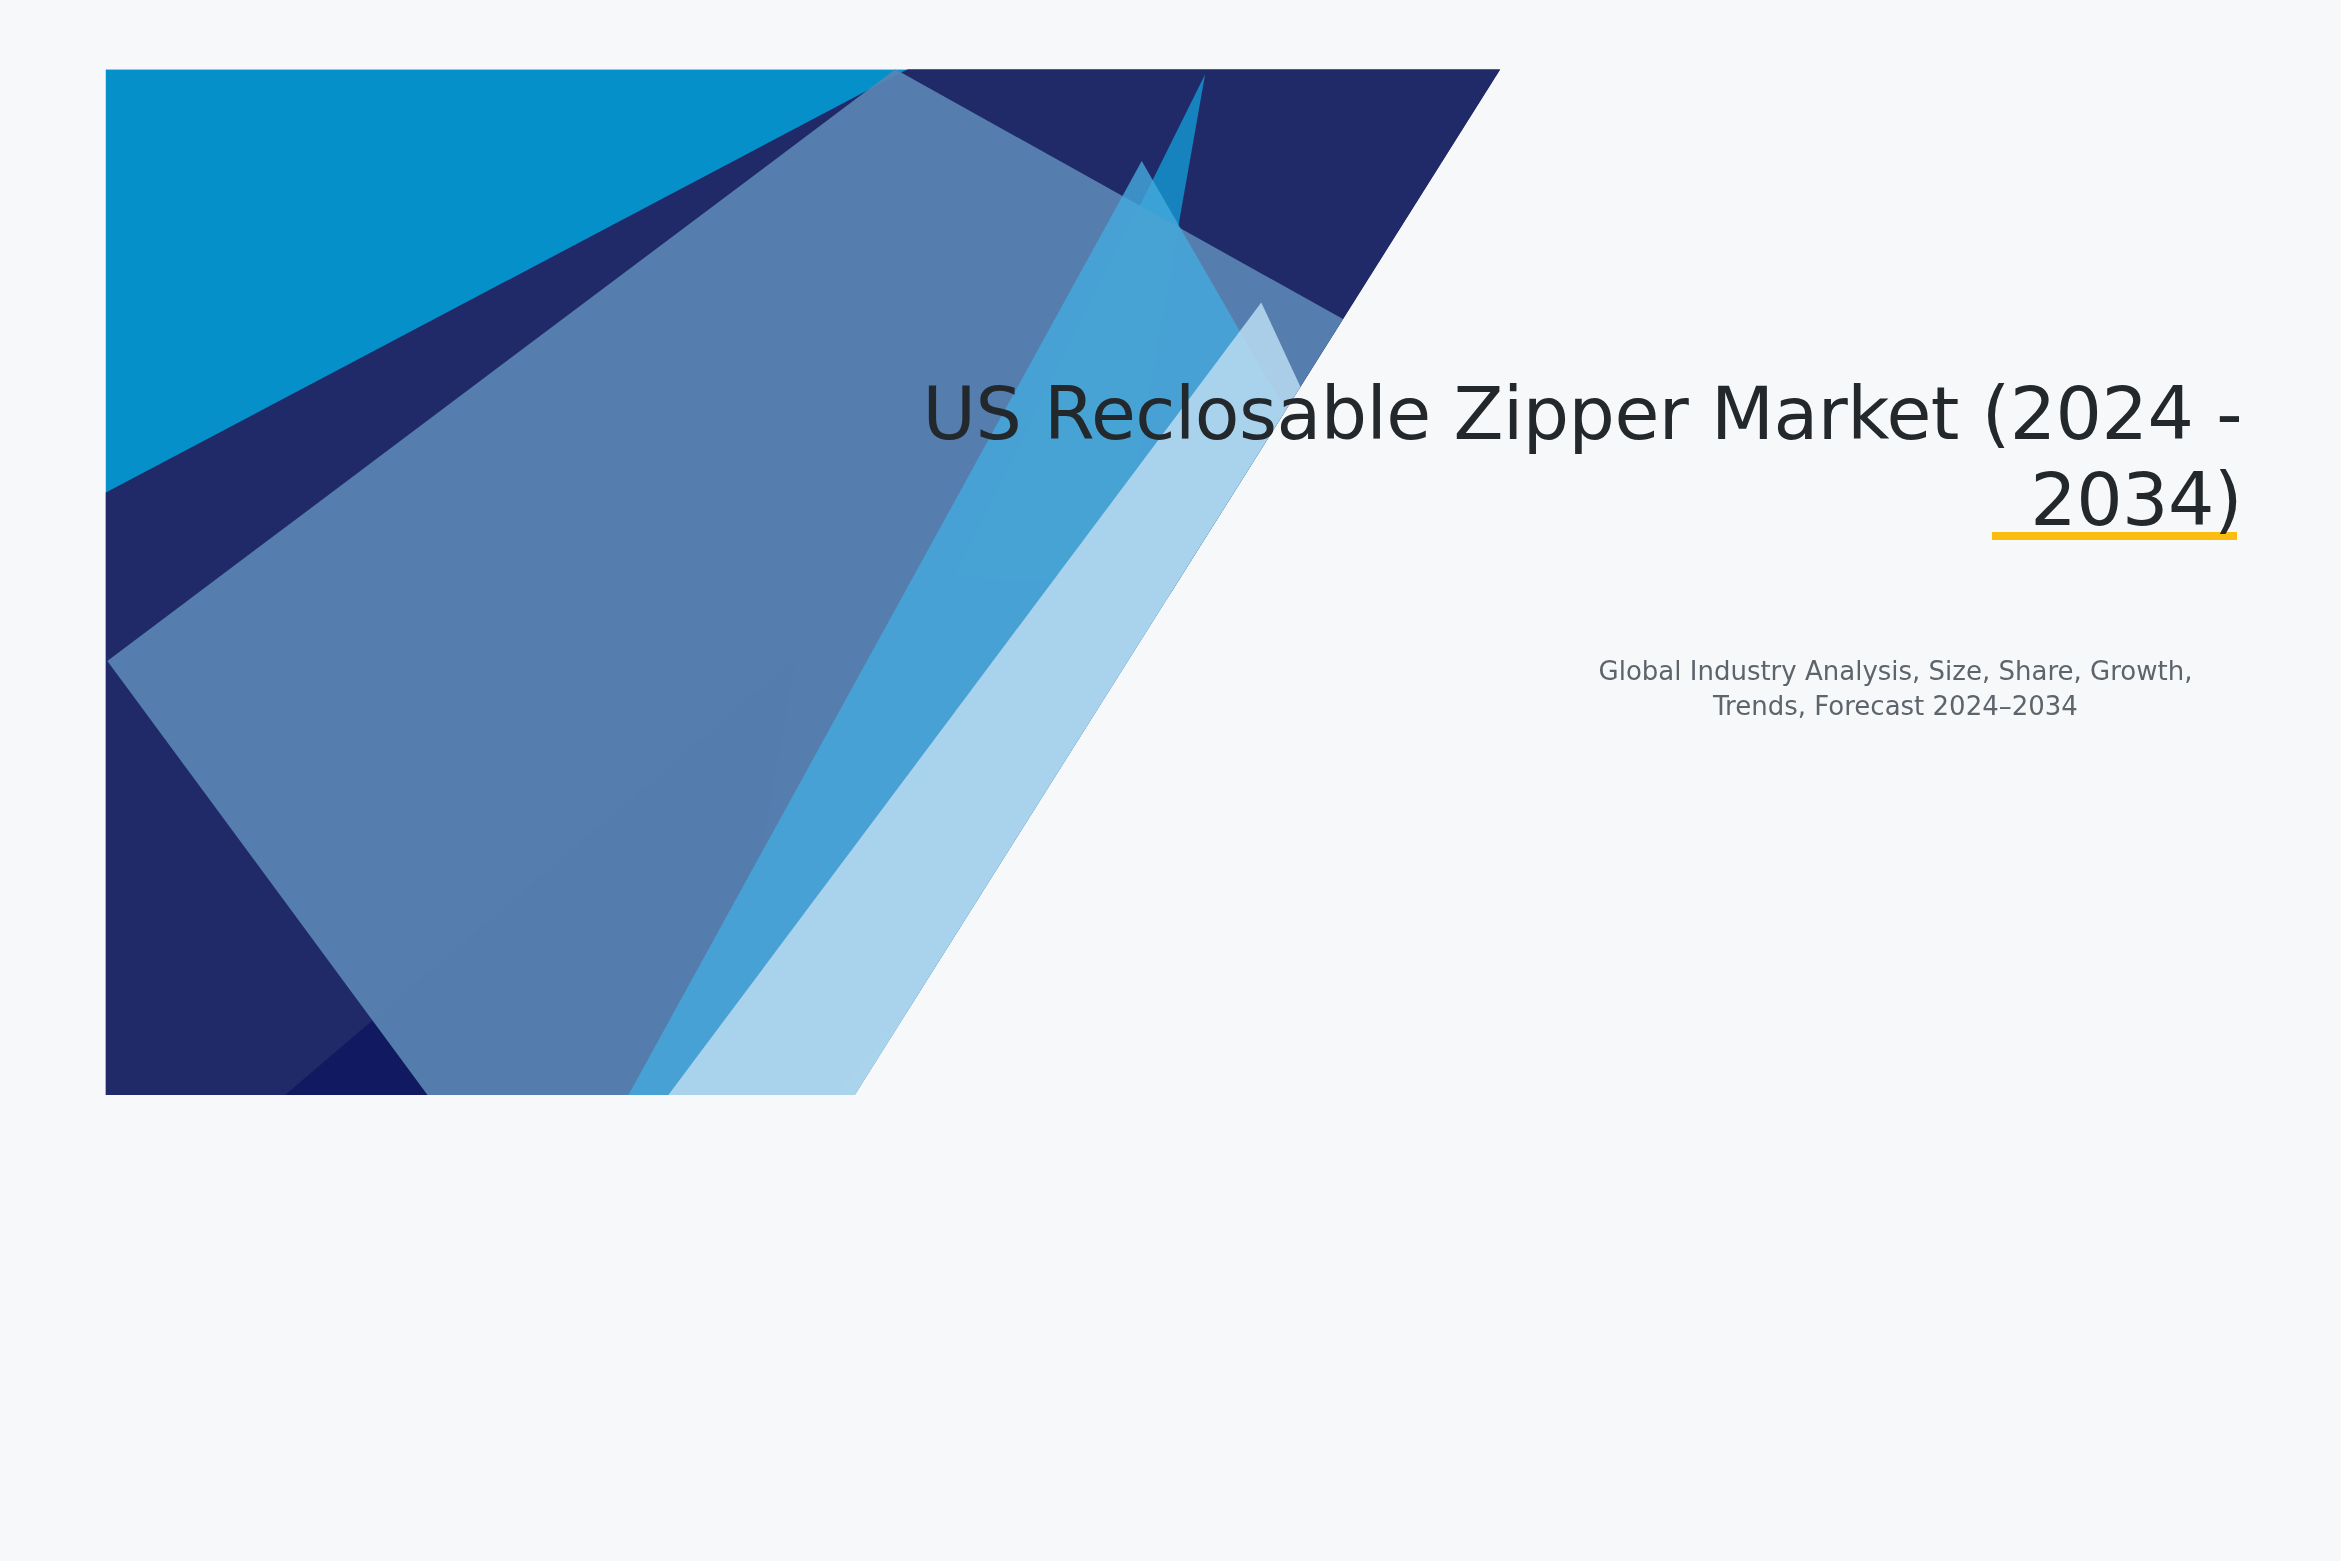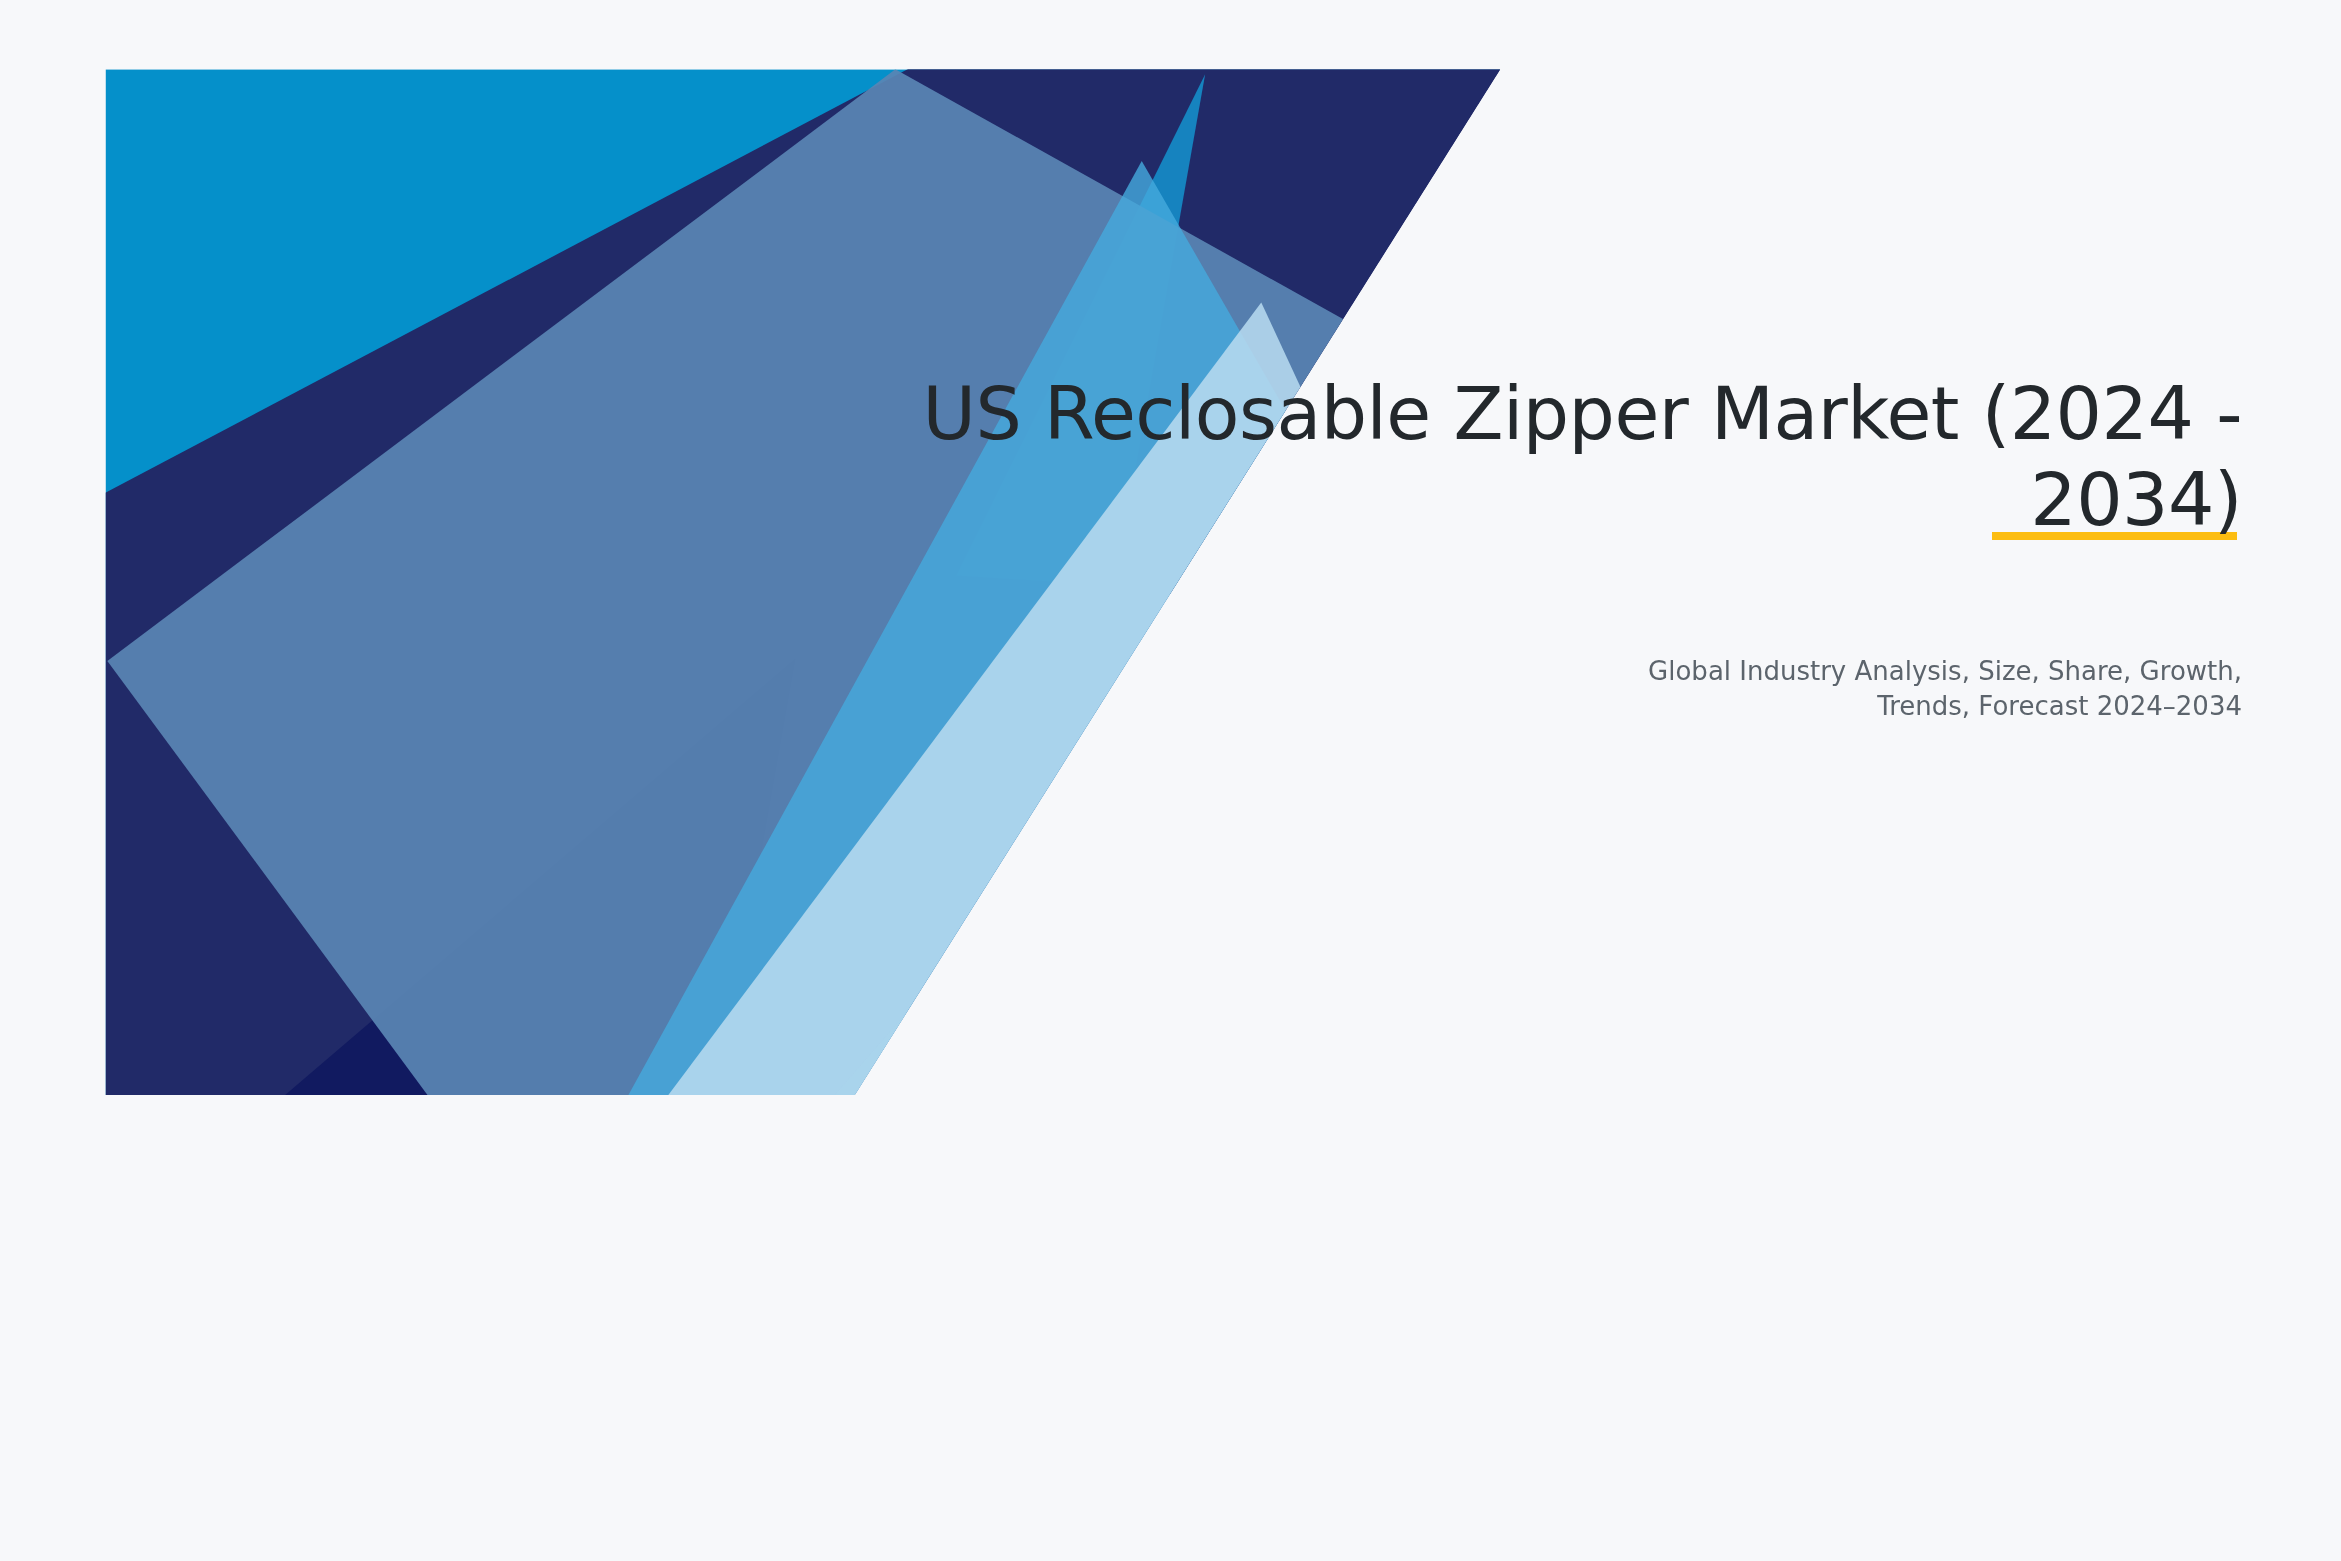--- a/index.html
+++ b/index.html
@@ -59,21 +59,21 @@
   #cover-subtitle {
     margin: 0;
     position: absolute;
     right: 0;
     top: 283px;
     width: 693px;
     font-size: 26px;
     line-height: 1.34;
     font-weight: 400;
     color: #5c646c;
-    text-align: right;
+    text-align: center;
   }
 </style>
 </head>
 <body>
 
 <div id="page">
 
   <svg id="cover-artwork" viewBox="0 0 4800 3200" preserveAspectRatio="none" xmlns="http://www.w3.org/2000/svg">
 
     <defs>

